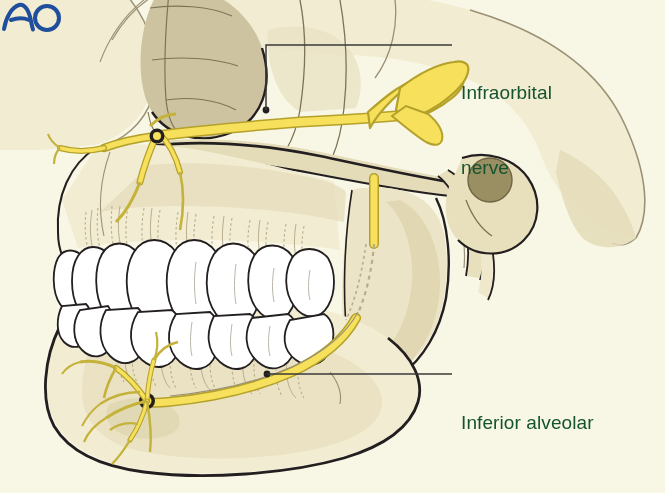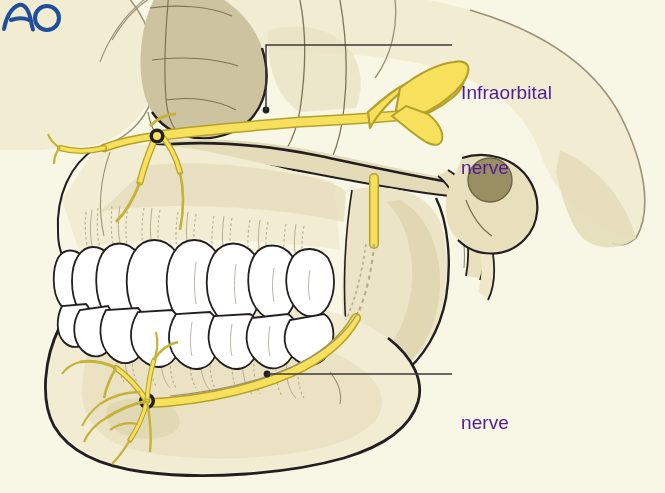--- a/index.html
+++ b/index.html
@@ -21,21 +21,21 @@
     position: absolute;
     top: 0;
     left: 0;
     display: block;
   }
   .lbl {
     position: absolute;
     font-family: "Liberation Sans", sans-serif;
     font-size: 19px;
     line-height: 25px;
-    color: #4c1d95;
+    color: #14532d;
     white-space: pre;
     letter-spacing: 0.1px;
   }
   #label-infraorbital { left: 461px; top: 30px; }
   #label-inferior-alveolar { left: 461px; top: 360px; }
   #ao-logo {
     position: absolute;
     left: 560px;
     top: 432px;
     width: 62px;
@@ -384,20 +384,21 @@
 
     </g>
   </svg>
 
   <div class="lbl" id="label-infraorbital">
     <div>Infraorbital</div>
     <div>nerve</div>
   </div>
 
   <div class="lbl" id="label-inferior-alveolar">
+    <div>Inferior alveolar</div>
     <div>nerve</div>
   </div>
 
   <svg id="ao-logo" viewBox="0 0 124 68" xmlns="http://www.w3.org/2000/svg">
     <g fill="none" stroke="#1f4f9c" stroke-width="8" stroke-linecap="round" stroke-linejoin="round">
       <path d="M8,58 C 12,34 24,14 38,10 C 50,7 58,22 62,42 C 64,52 65,56 66,59"></path>
       <path d="M22,40 C 34,36 48,36 58,40"></path>
       <circle cx="94" cy="36" r="24"></circle>
     </g>
   </svg>

